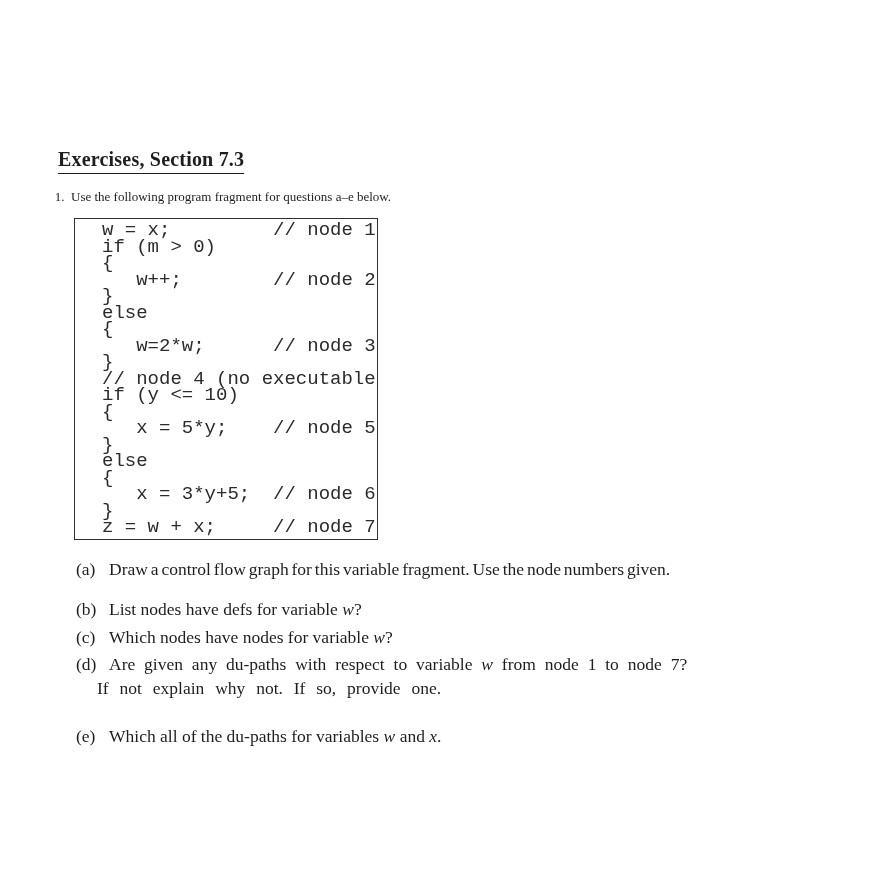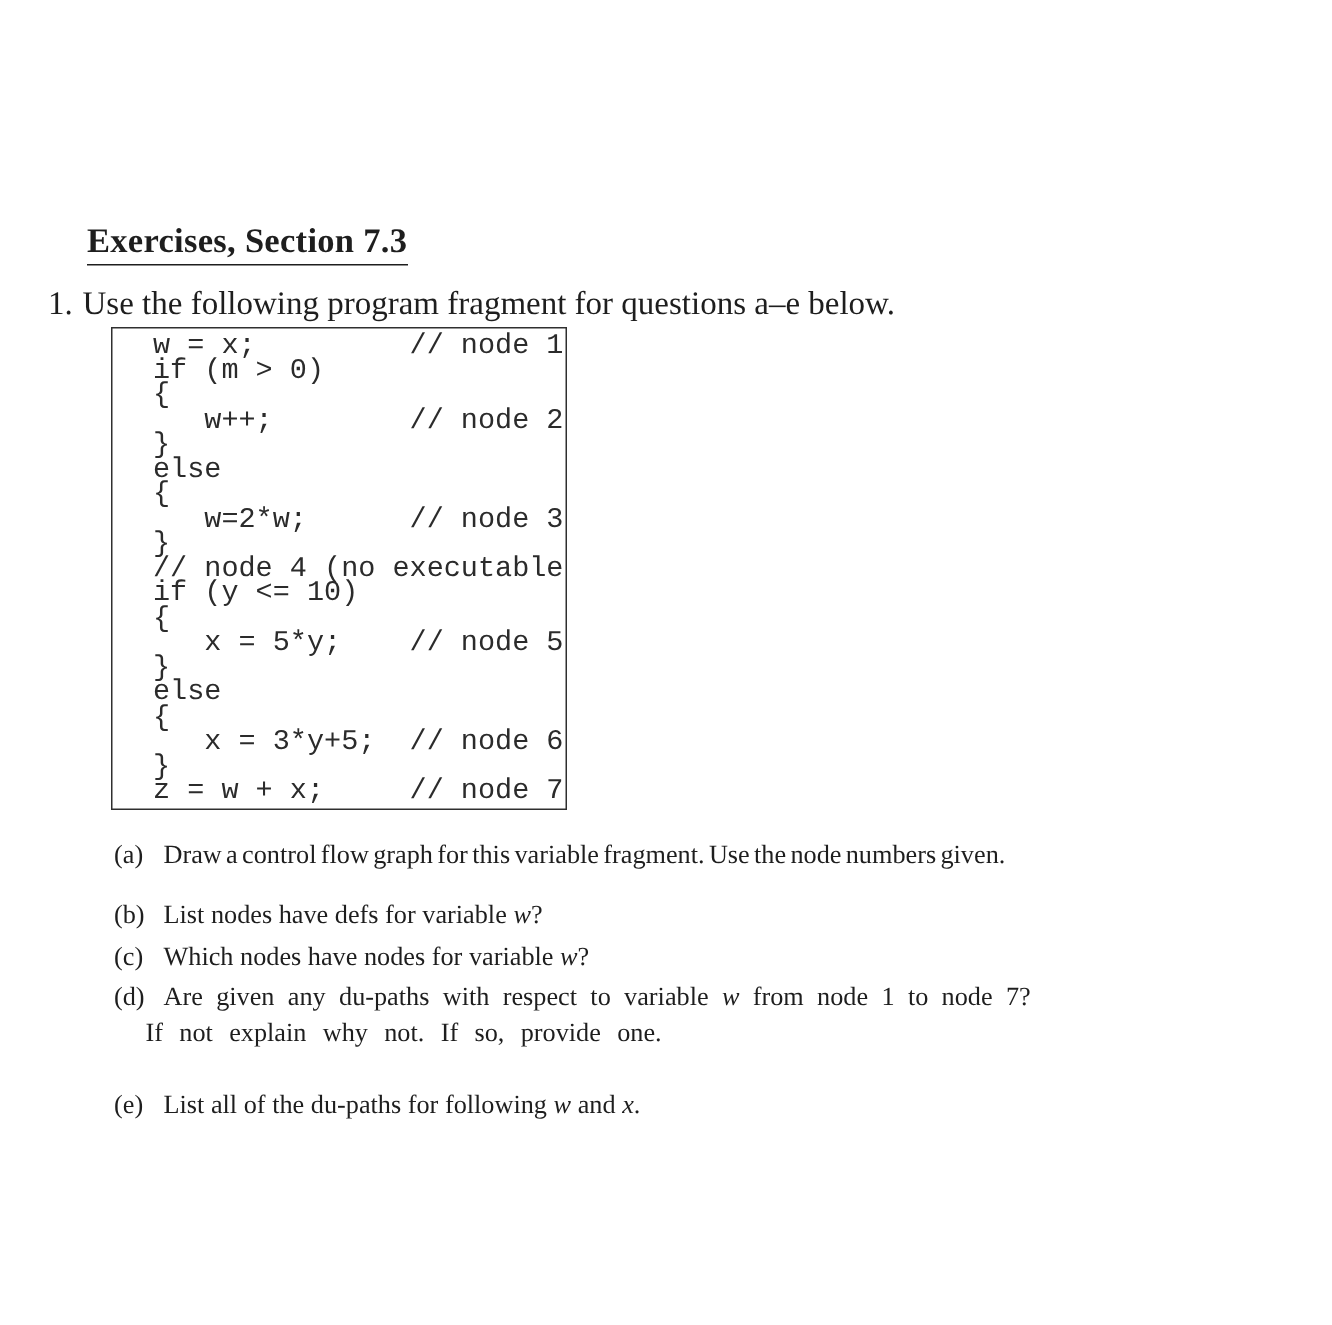--- a/index.html
+++ b/index.html
@@ -9,34 +9,35 @@
     height: 883px;
     background: #ffffff;
     color: #1e1e1e;
     font-family: "Liberation Serif", "DejaVu Serif", serif;
     overflow: hidden;
   }
   .title {
     position: absolute;
     left: 58px;
     top: 148px;
-    font-size: 23px;
+    font-size: 20px;
     font-weight: bold;
     letter-spacing: 0.2px;
     margin: 0;
     display: inline-block;
     border-bottom: 1.5px solid #1e1e1e;
     padding-bottom: 2px;
   }
   .problem-line {
     position: absolute;
-    left: 32px;
+    left: 48px;
     top: 189px;
-    font-size: 22px;
+    font-size: 13px;
     white-space: nowrap;
+    text-align: center;
   }
   .problem-num {
     display: inline-block;
     width: 23px;
   }
   .codebox {
     position: absolute;
     left: 74px;
     top: 218px;
     width: 304px;
@@ -107,15 +108,15 @@
 
   <div class="q q-b"><span class="qlabel">(b)</span><span><span>List nodes have defs for variable </span><span class="mvar">w</span><span>?</span></span></div>
 
   <div class="q q-c"><span class="qlabel">(c)</span><span><span>Which nodes have nodes for variable </span><span class="mvar">w</span><span>?</span></span></div>
 
   <div class="q q-d">
     <div class="qd-line1"><span class="qlabel">(d)</span><span>Are given any du-paths with respect to variable </span><span class="mvar">w</span><span> from node 1 to node 7?</span></div>
     <div class="qd-line2">If not explain why not. If so, provide one.</div>
   </div>
 
-  <div class="q q-e"><span class="qlabel">(e)</span><span><span>List all of the du-paths for following </span><span class="mvar">w</span><span> and </span><span class="mvar">x</span><span>.</span></span></div>
+  <div class="q q-e"><span class="qlabel">(e)</span><span><span>Which all of the du-paths for variables </span><span class="mvar">w</span><span> and </span><span class="mvar">x</span><span>.</span></span></div>
 
 </div>
 
 </body></html>

